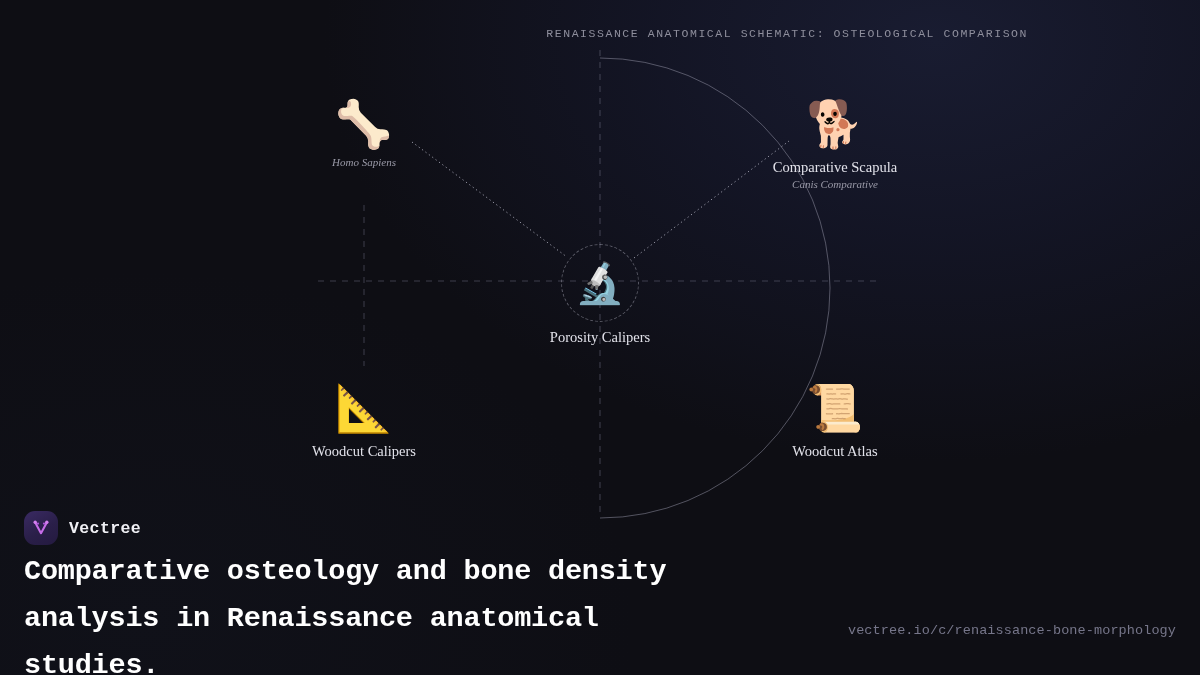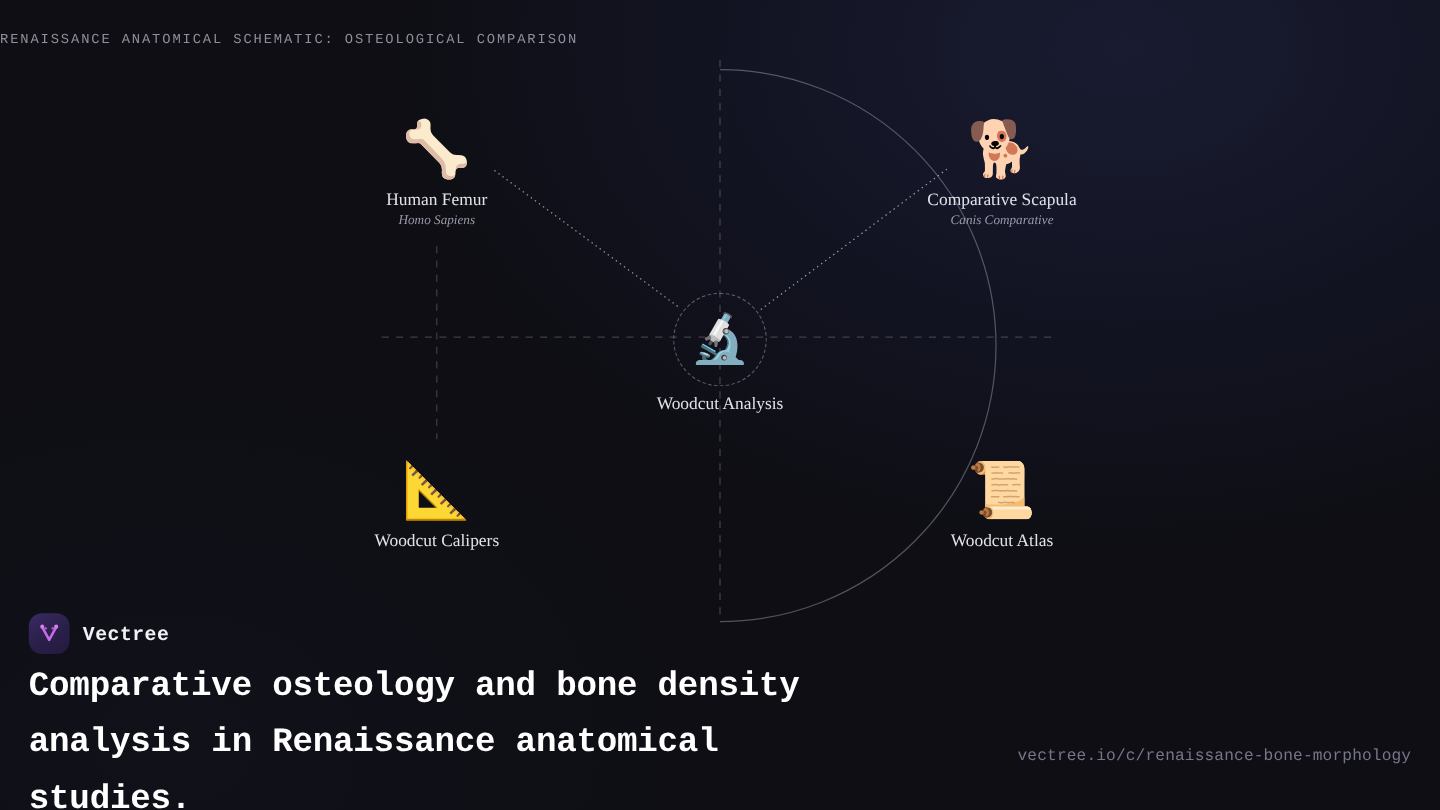--- a/index.html
+++ b/index.html
@@ -19,21 +19,21 @@
     font-family: "Liberation Serif", serif;
     -webkit-font-smoothing: antialiased;
   }
 
   
   #schematic-header {
     position: absolute;
     top: 27px;
     left: 0;
     width: 1028px;
-    text-align: left;
+    text-align: right;
     font-family: "Liberation Mono", monospace;
     font-size: 11.5px;
     letter-spacing: 1.55px;
     color: #8e8e9c;
     white-space: pre;
   }
 
   
   #edge-layer {
     position: absolute;
@@ -171,21 +171,20 @@
 
     <line x1="364" y1="205" x2="364" y2="366" stroke="#6d6d80" stroke-width="1" stroke-dasharray="6 6" opacity="0.5"></line>
 
     <line x1="412" y1="142" x2="567" y2="257" stroke="#b5b5c4" stroke-width="1" stroke-dasharray="1.2 3" opacity="0.85"></line>
 
     <line x1="634" y1="258" x2="789" y2="141" stroke="#b5b5c4" stroke-width="1" stroke-dasharray="1.2 3" opacity="0.85"></line>
   </svg>
 
   <div class="node" style="left:364px; top:98px;">
     <span class="node-emoji">🦴</span>
-    <span class="node-label">Human Femur</span>
     <span class="node-sub">Homo Sapiens</span>
   </div>
 
   <div class="node" style="left:835px; top:98px;">
     <span class="node-emoji">🐕</span>
     <span class="node-label">Comparative Scapula</span>
     <span class="node-sub">Canis Comparative</span>
   </div>
 
   <div class="node" style="left:364px; top:382px;">
@@ -195,21 +194,21 @@
 
   <div class="node" style="left:835px; top:382px;">
     <span class="node-emoji">📜</span>
     <span class="node-label">Woodcut Atlas</span>
   </div>
 
   <div id="node-center">
     <div class="center-ring">
       <span class="node-emoji">🔬</span>
     </div>
-    <span class="node-label">Woodcut Analysis</span>
+    <span class="node-label">Porosity Calipers</span>
   </div>
 
   <div id="brand-row">
     <div id="brand-logo">
       <svg width="20" height="20" viewBox="0 0 20 20" xmlns="http://www.w3.org/2000/svg">
         <path d="M4.2 4.6 L10 15.2 L15.8 4.6" fill="none" stroke="#c66ce8" stroke-width="2.1" stroke-linecap="round" stroke-linejoin="round"></path>
         <circle cx="4.2" cy="4.2" r="1.7" fill="#d47ff0"></circle>
         <circle cx="15.8" cy="4.2" r="1.7" fill="#d47ff0"></circle>
         <circle cx="7.0" cy="5.6" r="1.1" fill="#a855d6"></circle>
         <circle cx="13.0" cy="5.6" r="1.1" fill="#a855d6"></circle>

